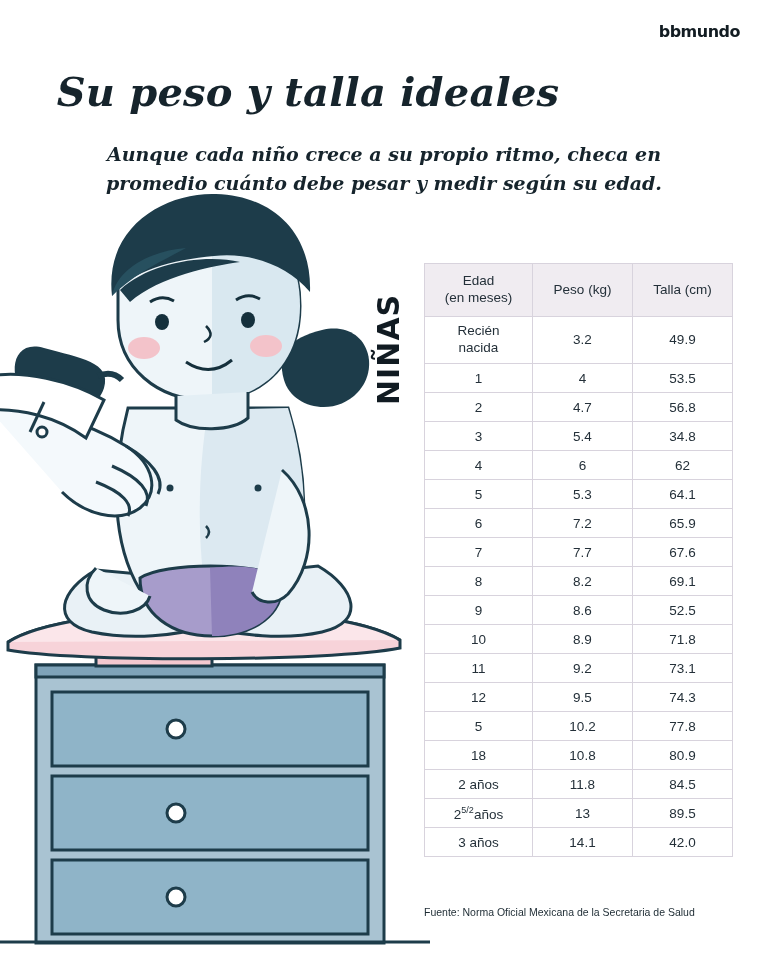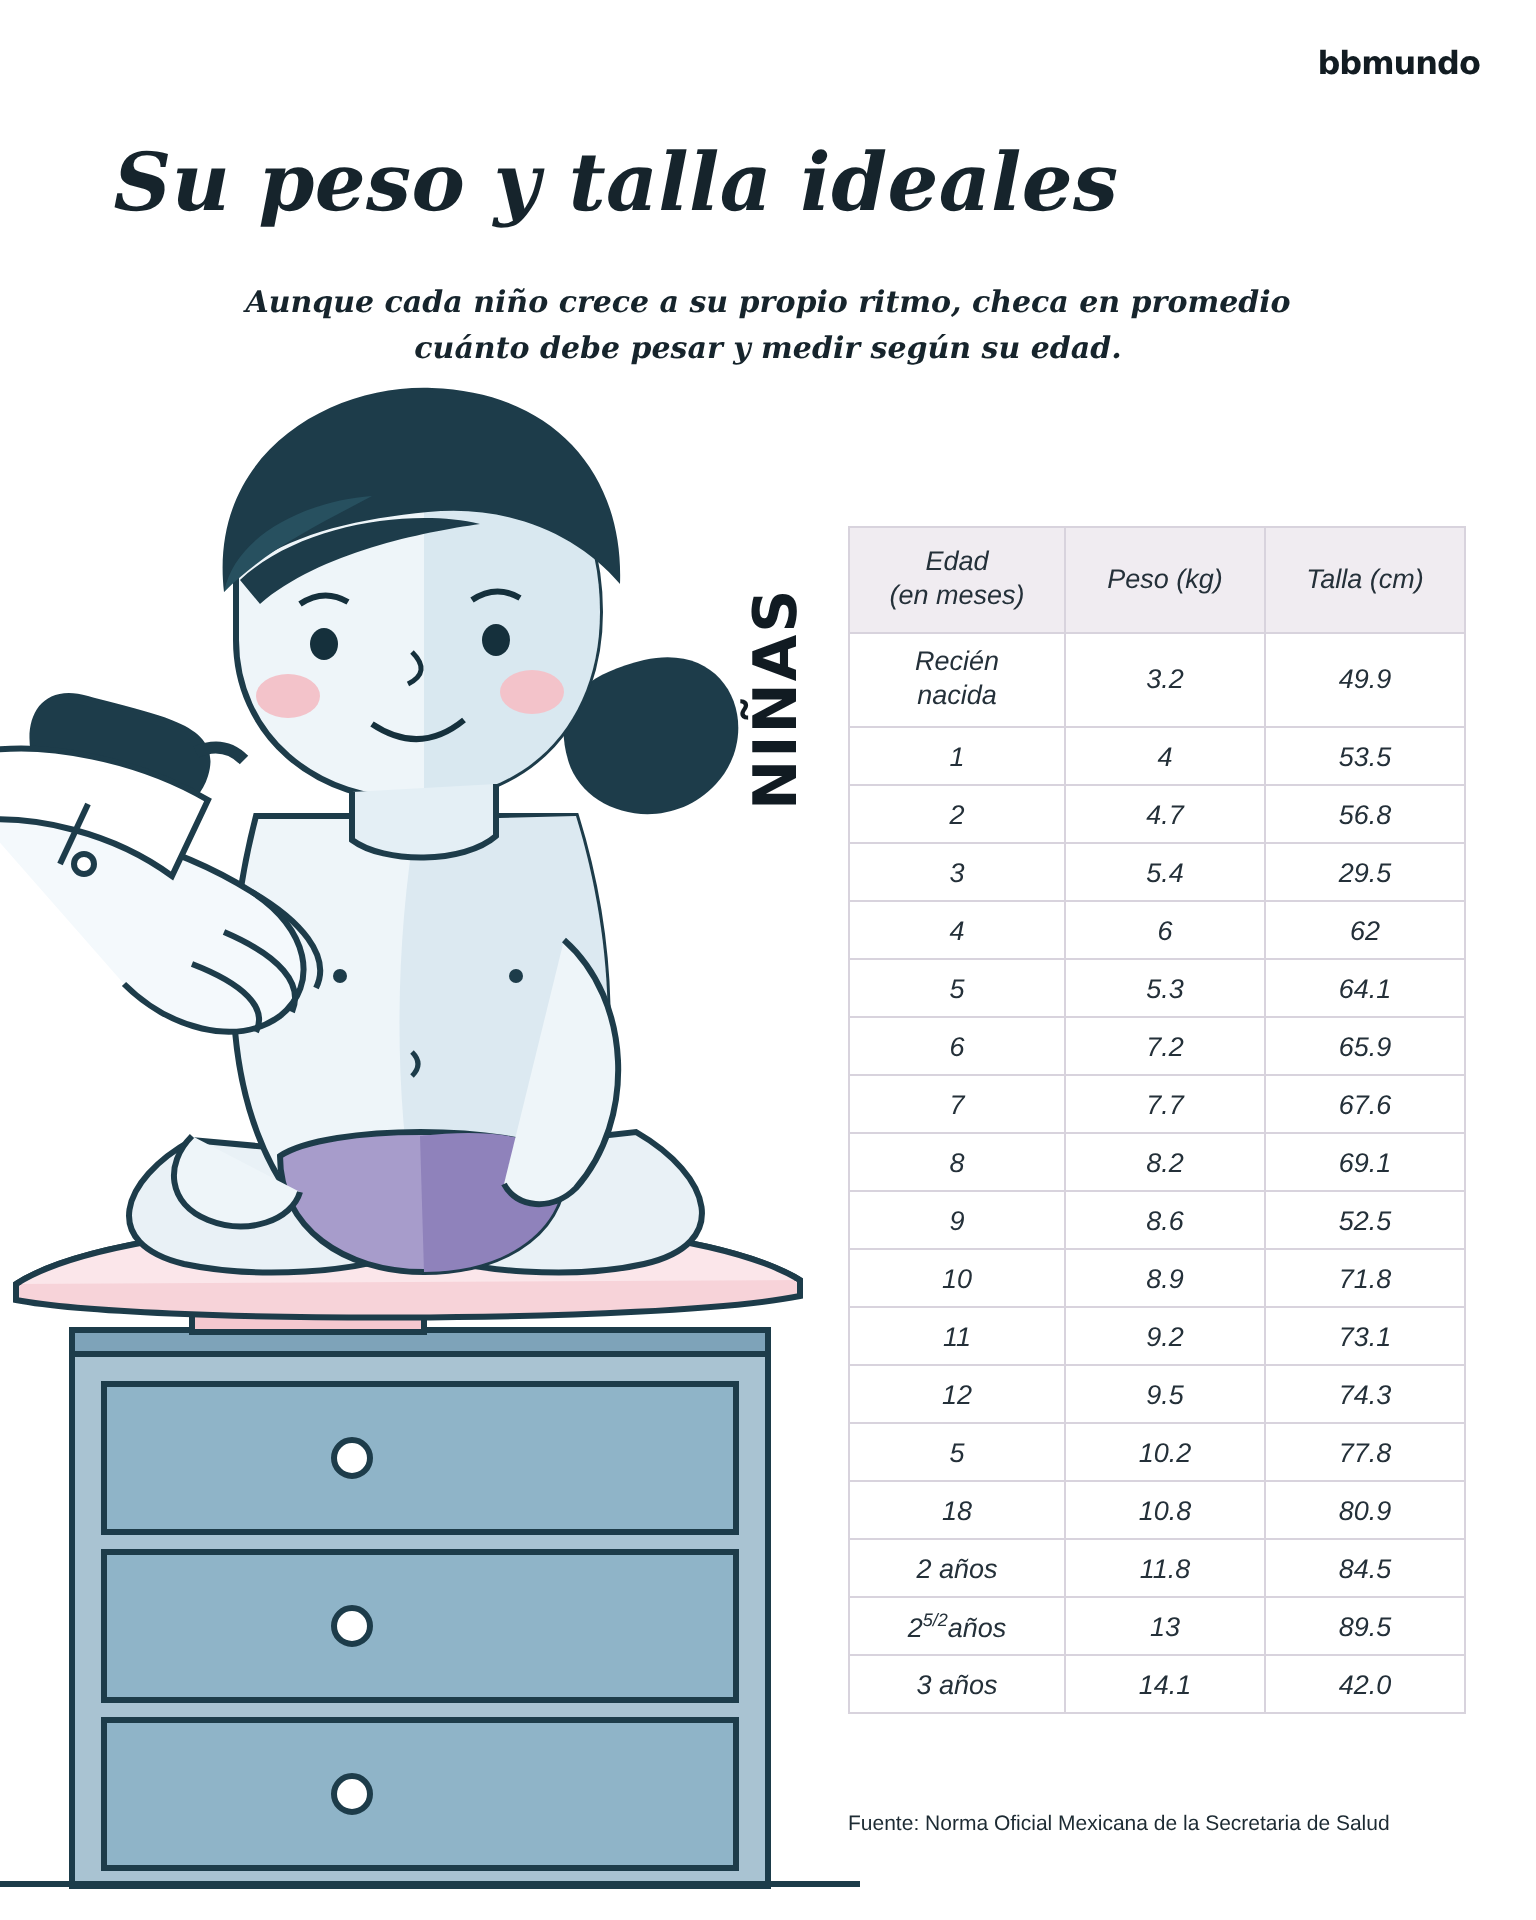--- a/index.html
+++ b/index.html
@@ -49,21 +49,21 @@
   }
   .subtitle {
     position: absolute;
     top: 140px;
     left: 94px;
     width: 580px;
     text-align: center;
     font-family: "DejaVu Serif", serif;
     font-weight: bold;
     font-style: italic;
-    font-size: 15px;
+    font-size: 19px;
     line-height: 1.5;
     color: #16242c;
   }
 
   
   .section-label {
     position: absolute;
     left: 371px;
     top: 405px;
     font-family: "DejaVu Sans", sans-serif;
@@ -80,21 +80,20 @@
   .table-wrap {
     position: absolute;
     left: 424px;
     top: 263px;
     width: 308px;
   }
   table.growth {
     border-collapse: collapse;
     width: 308px;
     table-layout: fixed;
-    font-style: italic;
   }
   table.growth th,
   table.growth td {
     border: 1px solid #d8d3dd;
     text-align: center;
     font-size: 13.5px;
     color: #243039;
     font-family: "Liberation Sans", sans-serif;
     padding: 0;
     height: 28px;
@@ -276,21 +275,21 @@
           <td>53.5</td>
         </tr>
         <tr>
           <td>2</td>
           <td>4.7</td>
           <td>56.8</td>
         </tr>
         <tr>
           <td>3</td>
           <td>5.4</td>
-          <td>29.5</td>
+          <td>34.8</td>
         </tr>
         <tr>
           <td>4</td>
           <td>6</td>
           <td>62</td>
         </tr>
         <tr>
           <td>5</td>
           <td>5.3</td>
           <td>64.1</td>

